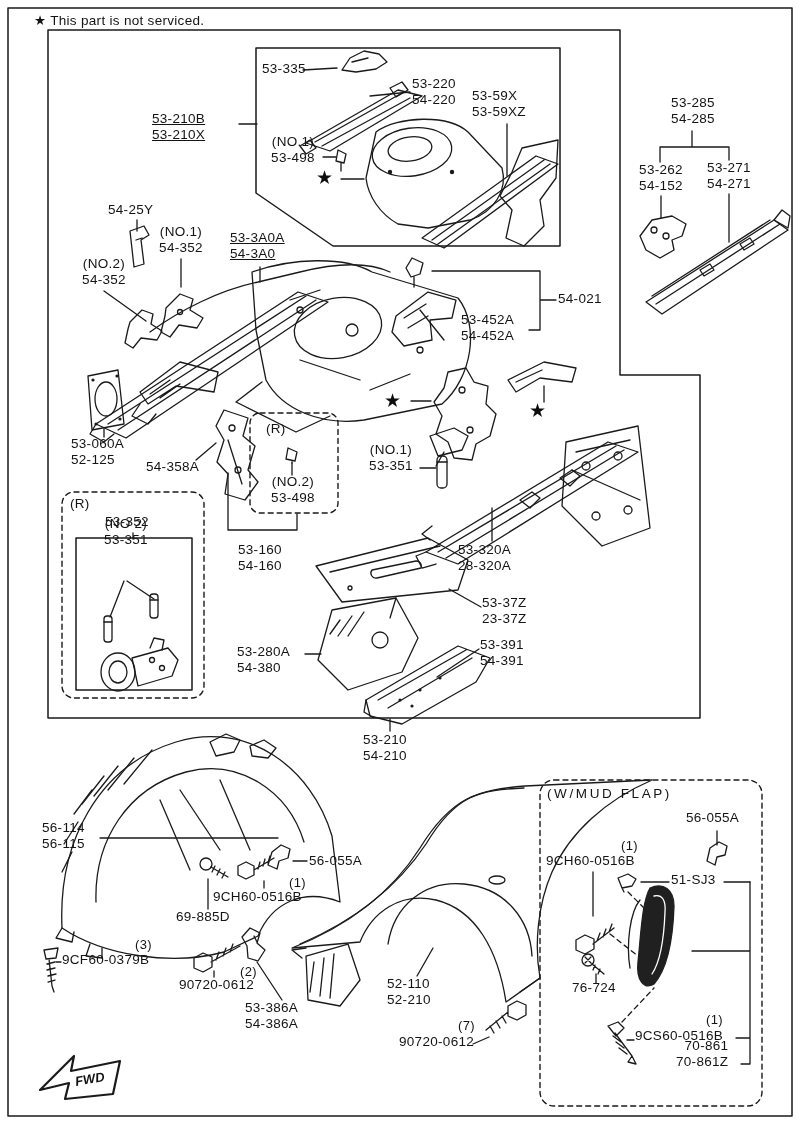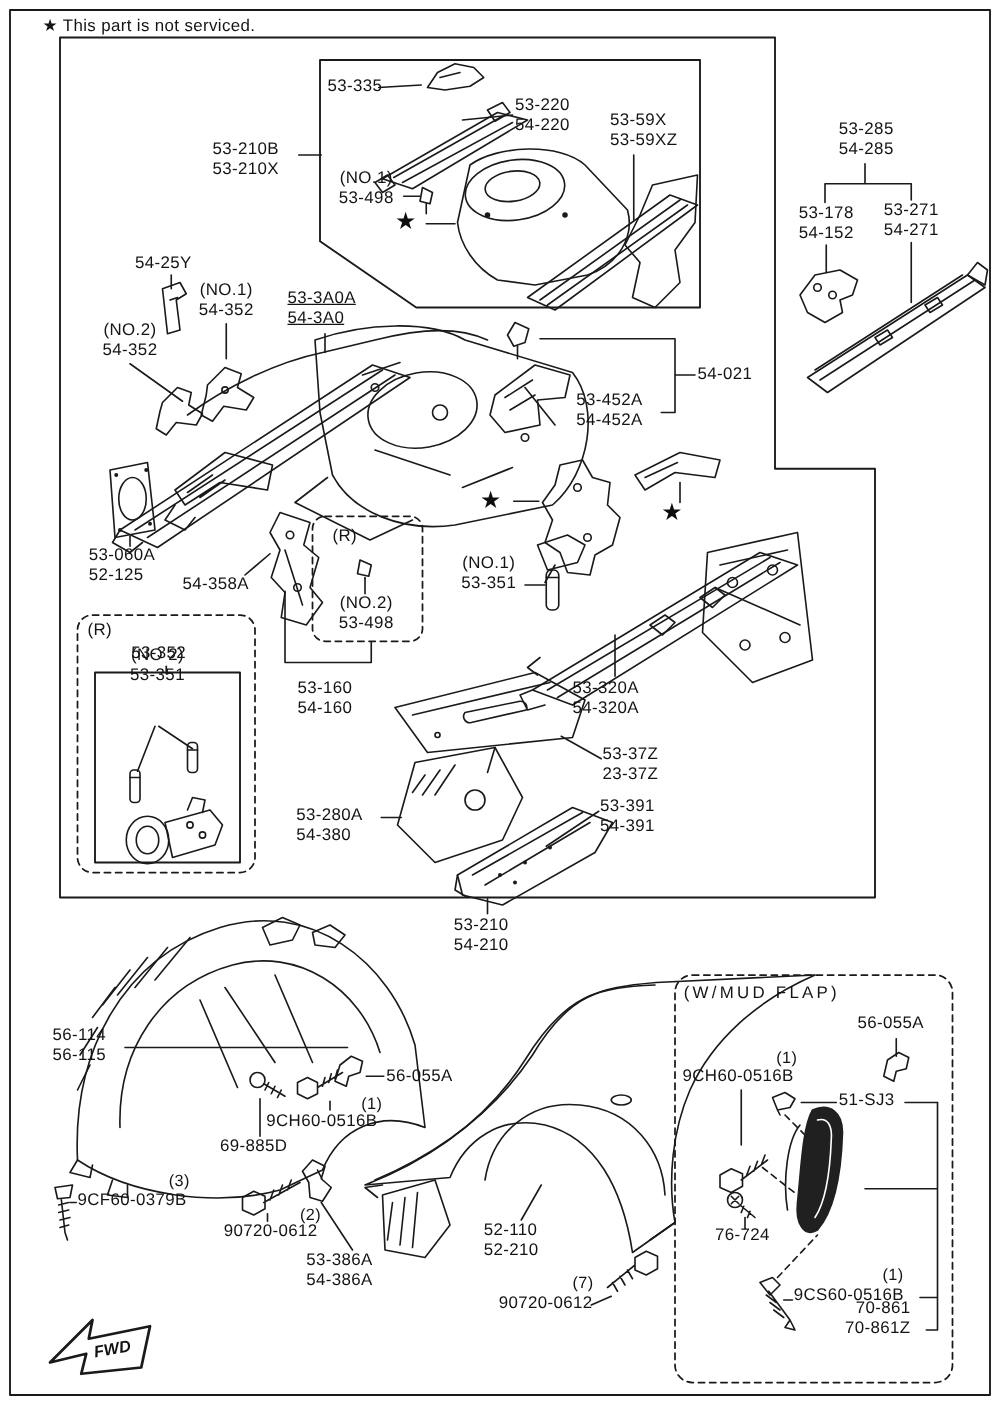--- a/index.html
+++ b/index.html
@@ -264,32 +264,32 @@
     <text transform="translate(76,1086) rotate(-10)" style="font:italic bold 13px 'Liberation Sans',sans-serif;">FWD</text>
   </g>
 </svg>
 
 <div class="lbl" style="left:34px;top:13px;">★ This part is not serviced.</div>
 
 <div class="star" style="left:316px;top:168px;">★</div>
 <div class="star" style="left:384px;top:391px;">★</div>
 <div class="star" style="left:529px;top:401px;">★</div>
 
-<div class="lbl" style="left:170px;top:111px;">53-210B
+<div class="lbl" style="left:152px;top:111px;text-decoration:underline;">53-210B
 53-210X</div>
 <div class="lbl" style="left:262px;top:61px;">53-335</div>
 <div class="lbl" style="left:412px;top:76px;">53-220
 54-220</div>
-<div class="lbl" style="left:472px;top:88px;margin-left:16px;">53-59X
+<div class="lbl" style="left:472px;top:88px;">53-59X
 53-59XZ</div>
 <div class="lbl ctr" style="left:262px;top:134px;width:62px;">(NO.1)
 53-498</div>
 <div class="lbl ctr" style="left:660px;top:95px;width:66px;">53-285
 54-285</div>
-<div class="lbl ctr" style="left:630px;top:162px;width:62px;">53-178
+<div class="lbl ctr" style="left:630px;top:162px;width:62px;">53-262
 54-152</div>
 <div class="lbl ctr" style="left:698px;top:160px;width:62px;">53-271
 54-271</div>
 <div class="lbl" style="left:108px;top:202px;">54-25Y</div>
 <div class="lbl ctr" style="left:150px;top:224px;width:62px;">(NO.1)
 54-352</div>
 <div class="lbl ctr" style="left:73px;top:256px;width:62px;">(NO.2)
 54-352</div>
 <div class="lbl" style="left:230px;top:230px;text-decoration:underline;">53-3A0A
 54-3A0</div>
@@ -298,21 +298,21 @@
 54-452A</div>
 <div class="lbl" style="left:71px;top:436px;">53-060A
 52-125</div>
 <div class="lbl" style="left:146px;top:459px;">54-358A</div>
 <div class="lbl" style="left:266px;top:421px;">(R)</div>
 <div class="lbl ctr" style="left:262px;top:474px;width:62px;">(NO.2)
 53-498</div>
 <div class="lbl ctr" style="left:362px;top:442px;width:58px;">(NO.1)
 53-351</div>
 <div class="lbl" style="left:458px;top:542px;">53-320A
-54-320A</div>
+28-320A</div>
 <div class="lbl" style="left:482px;top:595px;">53-37Z
 23-37Z</div>
 <div class="lbl" style="left:238px;top:542px;">53-160
 54-160</div>
 <div class="lbl" style="left:237px;top:644px;">53-280A
 54-380</div>
 <div class="lbl" style="left:480px;top:637px;">53-391
 54-391</div>
 <div class="lbl" style="left:70px;top:496px;">(R)</div>
 <div class="lbl" style="left:105px;top:514px;">53-352</div>

